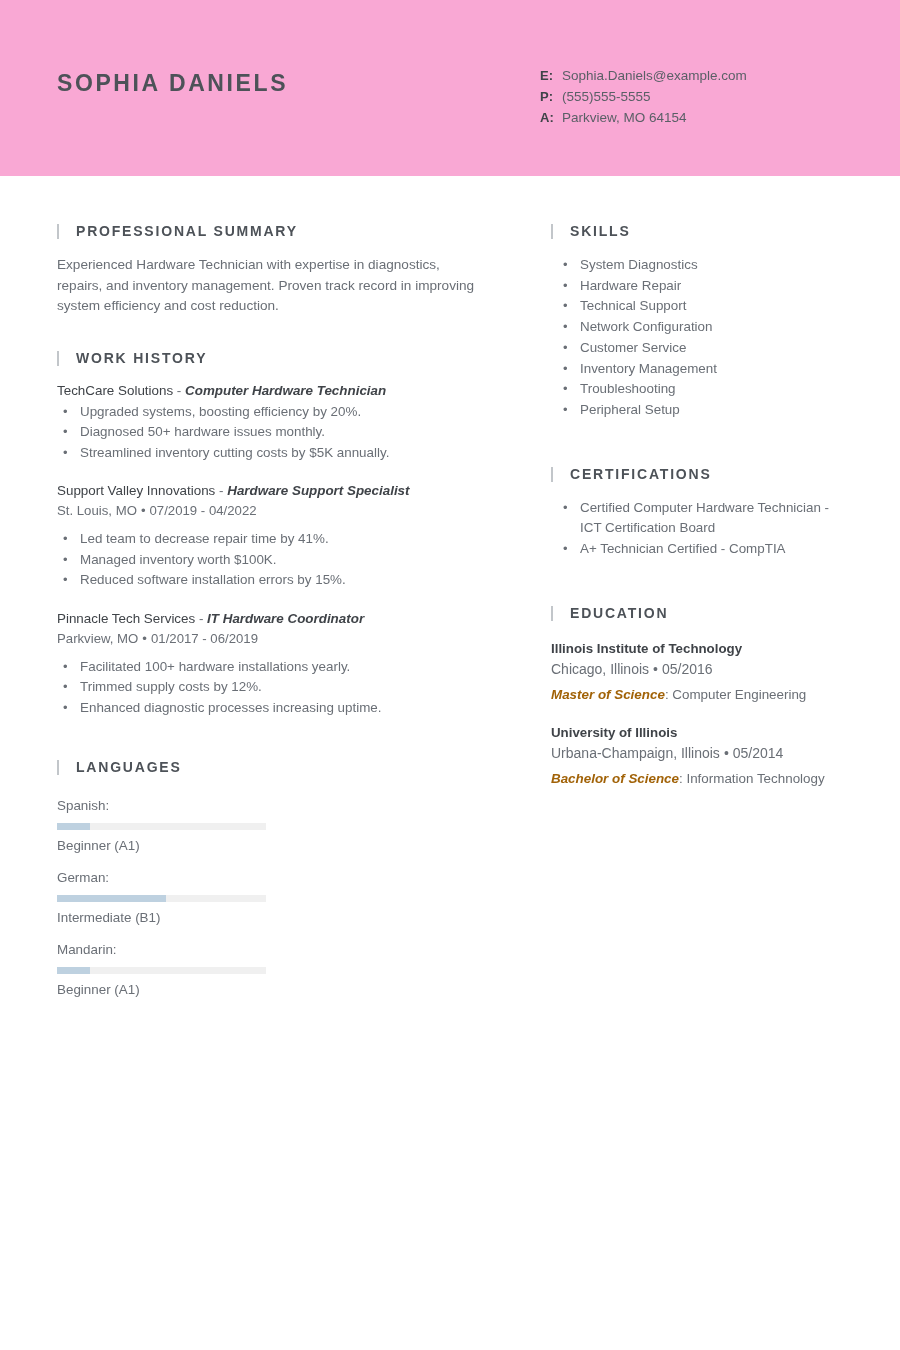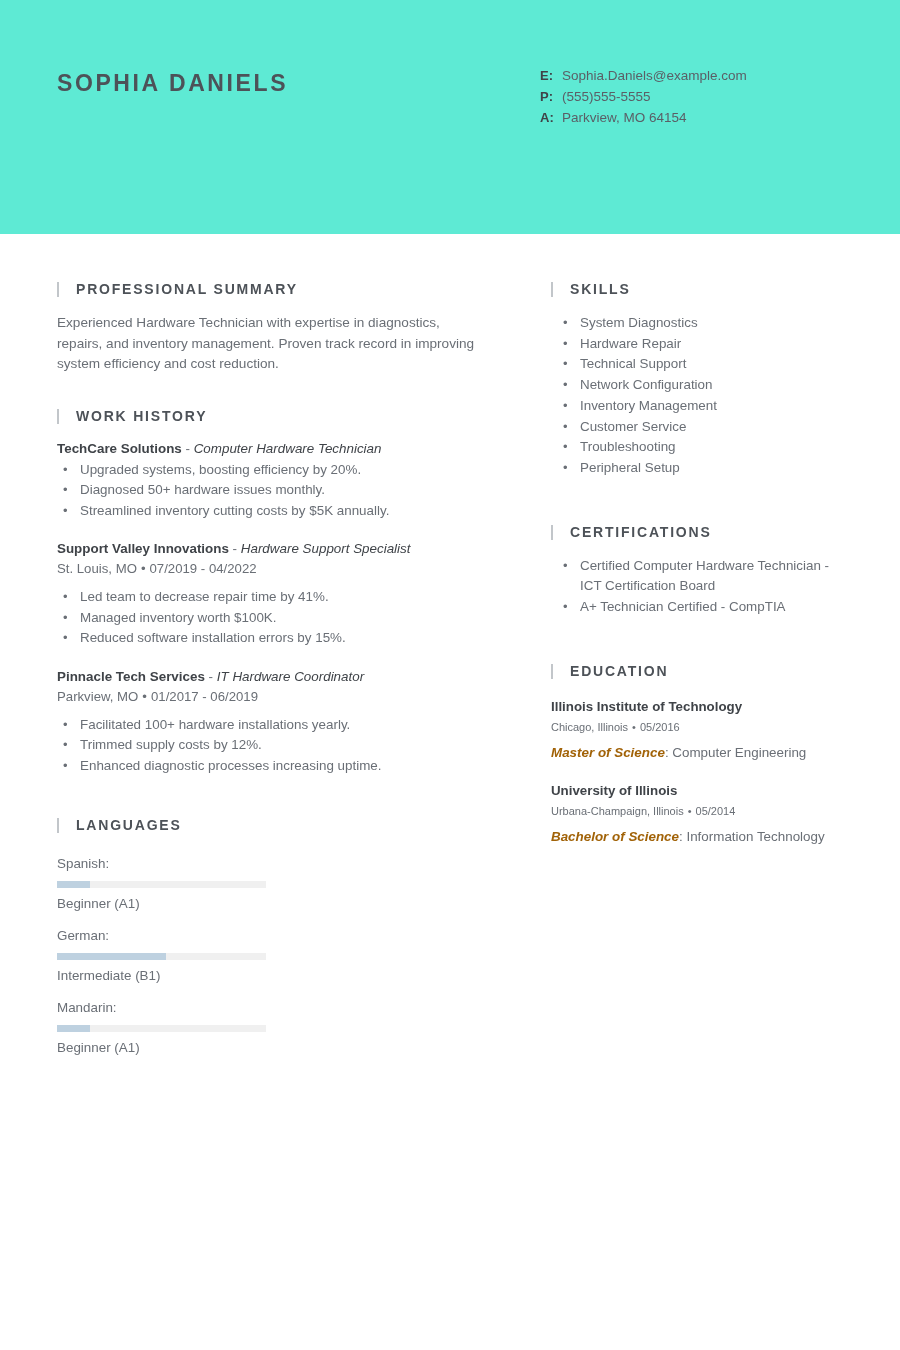--- a/index.html
+++ b/index.html
@@ -18,22 +18,22 @@
     position: relative;
     width: 900px;
     height: 1350px;
     background: #ffffff;
     overflow: hidden;
   }
 
   
   .header {
     position: relative;
-    height: 234px;
-    background: #5eead4;
+    height: 176px;
+    background: #f9a8d4;
     box-sizing: border-box;
   }
   .header-inner {
     position: relative;
     height: 100%;
   }
   .name {
     position: absolute;
     left: 57px;
     top: 70px;
@@ -120,23 +120,23 @@
   }
 
   
   .job { margin-bottom: 17px; }
   .job-title {
     font-size: 13.4px;
     line-height: 18px;
     color: #3f4348;
     margin-bottom: 2px;
   }
-  .job-company { font-weight: bold; }
+  .job-company { font-weight: normal; }
   .job-dash { font-weight: normal; color: #6a6f76; }
-  .job-role { font-weight: normal; font-style: italic; }
+  .job-role { font-weight: bold; font-style: italic; }
   .job-meta {
     font-size: 13.2px;
     line-height: 18px;
     color: #6a6f76;
     margin-bottom: 9px;
   }
   .job-meta .sep { padding: 0 4px; }
 
   ul.bullets {
     list-style: none;
@@ -184,21 +184,21 @@
   
   .edu { margin-bottom: 17px; }
   .edu-school {
     font-size: 13.3px;
     font-weight: bold;
     color: #3f4348;
     line-height: 18px;
     margin-bottom: 2px;
   }
   .edu-meta {
-    font-size: 11px;
+    font-size: 14px;
     color: #6a6f76;
     line-height: 18px;
     margin-bottom: 8px;
   }
   .edu-meta .sep { padding: 0 4px; }
   .edu-degree {
     font-size: 13.4px;
     color: #6a6f76;
     line-height: 18px;
   }
@@ -364,22 +364,22 @@
       <div class="section">
         <div class="sec-head">
           <span class="sec-tick"></span>
           <span class="sec-title">SKILLS</span>
         </div>
         <ul class="plain">
           <li>System Diagnostics</li>
           <li>Hardware Repair</li>
           <li>Technical Support</li>
           <li>Network Configuration</li>
+          <li>Customer Service</li>
           <li>Inventory Management</li>
-          <li>Customer Service</li>
           <li>Troubleshooting</li>
           <li>Peripheral Setup</li>
         </ul>
       </div>
 
       <div class="section" style="margin-top:46px;">
         <div class="sec-head">
           <span class="sec-tick"></span>
           <span class="sec-title">CERTIFICATIONS</span>
         </div>

